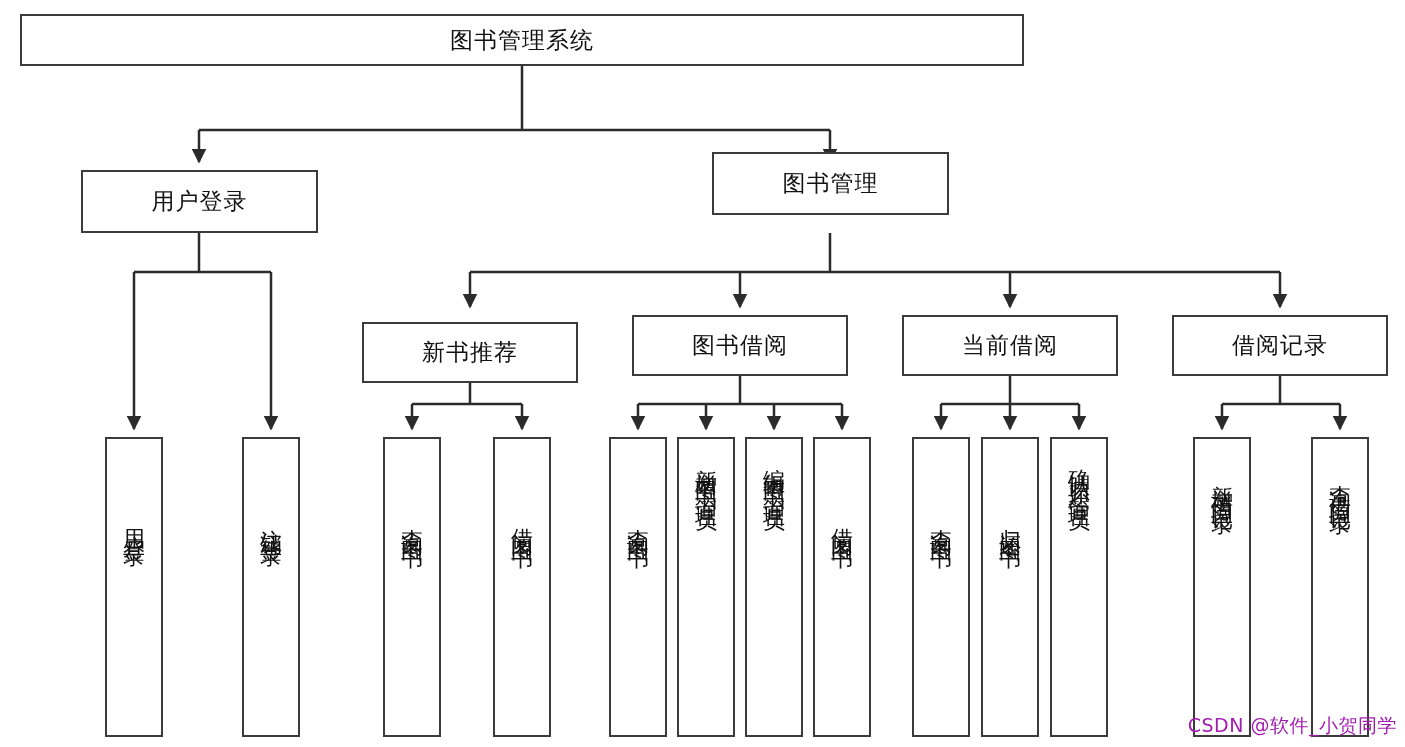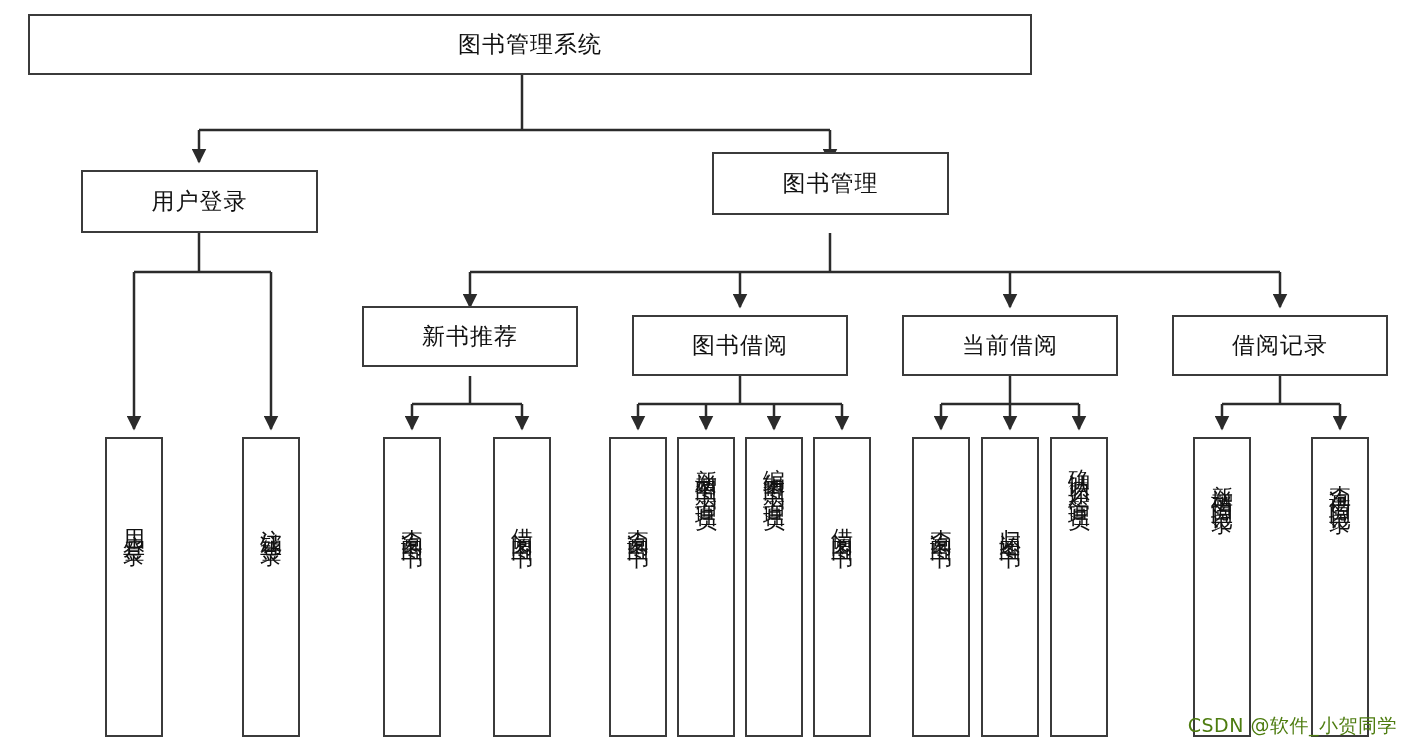--- a/index.html
+++ b/index.html
@@ -63,21 +63,21 @@
     margin-top: 66px;
   }
   .node-v.tall .label {
     margin-top: 6px;
   }
   .watermark {
     position: absolute;
     right: 8px;
     bottom: 8px;
     font-size: 19px;
-    color: #4d7c0f;
+    color: #a21caf;
     letter-spacing: 0.5px;
     z-index: 5;
     white-space: nowrap;
   }
 </style>
 </head>
 <body>
 
 <div id="canvas">
 
@@ -124,32 +124,32 @@
       <path d="M 1010 404 L 1010 429" marker-end="url(#arrow)"></path>
       <path d="M 1079 404 L 1079 429" marker-end="url(#arrow)"></path>
 
       <path d="M 1280 376 L 1280 404"></path>
       <path d="M 1222 404 L 1340 404"></path>
       <path d="M 1222 404 L 1222 429" marker-end="url(#arrow)"></path>
       <path d="M 1340 404 L 1340 429" marker-end="url(#arrow)"></path>
     </g>
   </svg>
 
-  <div class="node node-h" style="left:28px; top:14px; width:1004px; height:61px;">
+  <div class="node node-h" style="left:20px; top:14px; width:1004px; height:52px;">
     <span class="label">图书管理系统</span>
   </div>
 
   <div class="node node-h" style="left:81px; top:170px; width:237px; height:63px;">
     <span class="label">用户登录</span>
   </div>
   <div class="node node-h" style="left:712px; top:152px; width:237px; height:63px;">
     <span class="label">图书管理</span>
   </div>
 
-  <div class="node node-h" style="left:362px; top:306px; width:216px; height:61px;">
+  <div class="node node-h" style="left:362px; top:322px; width:216px; height:61px;">
     <span class="label">新书推荐</span>
   </div>
   <div class="node node-h" style="left:632px; top:315px; width:216px; height:61px;align-items:center;">
     <span class="label">图书借阅</span>
   </div>
   <div class="node node-h" style="left:902px; top:315px; width:216px; height:61px;">
     <span class="label">当前借阅</span>
   </div>
   <div class="node node-h" style="left:1172px; top:315px; width:216px; height:61px;">
     <span class="label">借阅记录</span>

